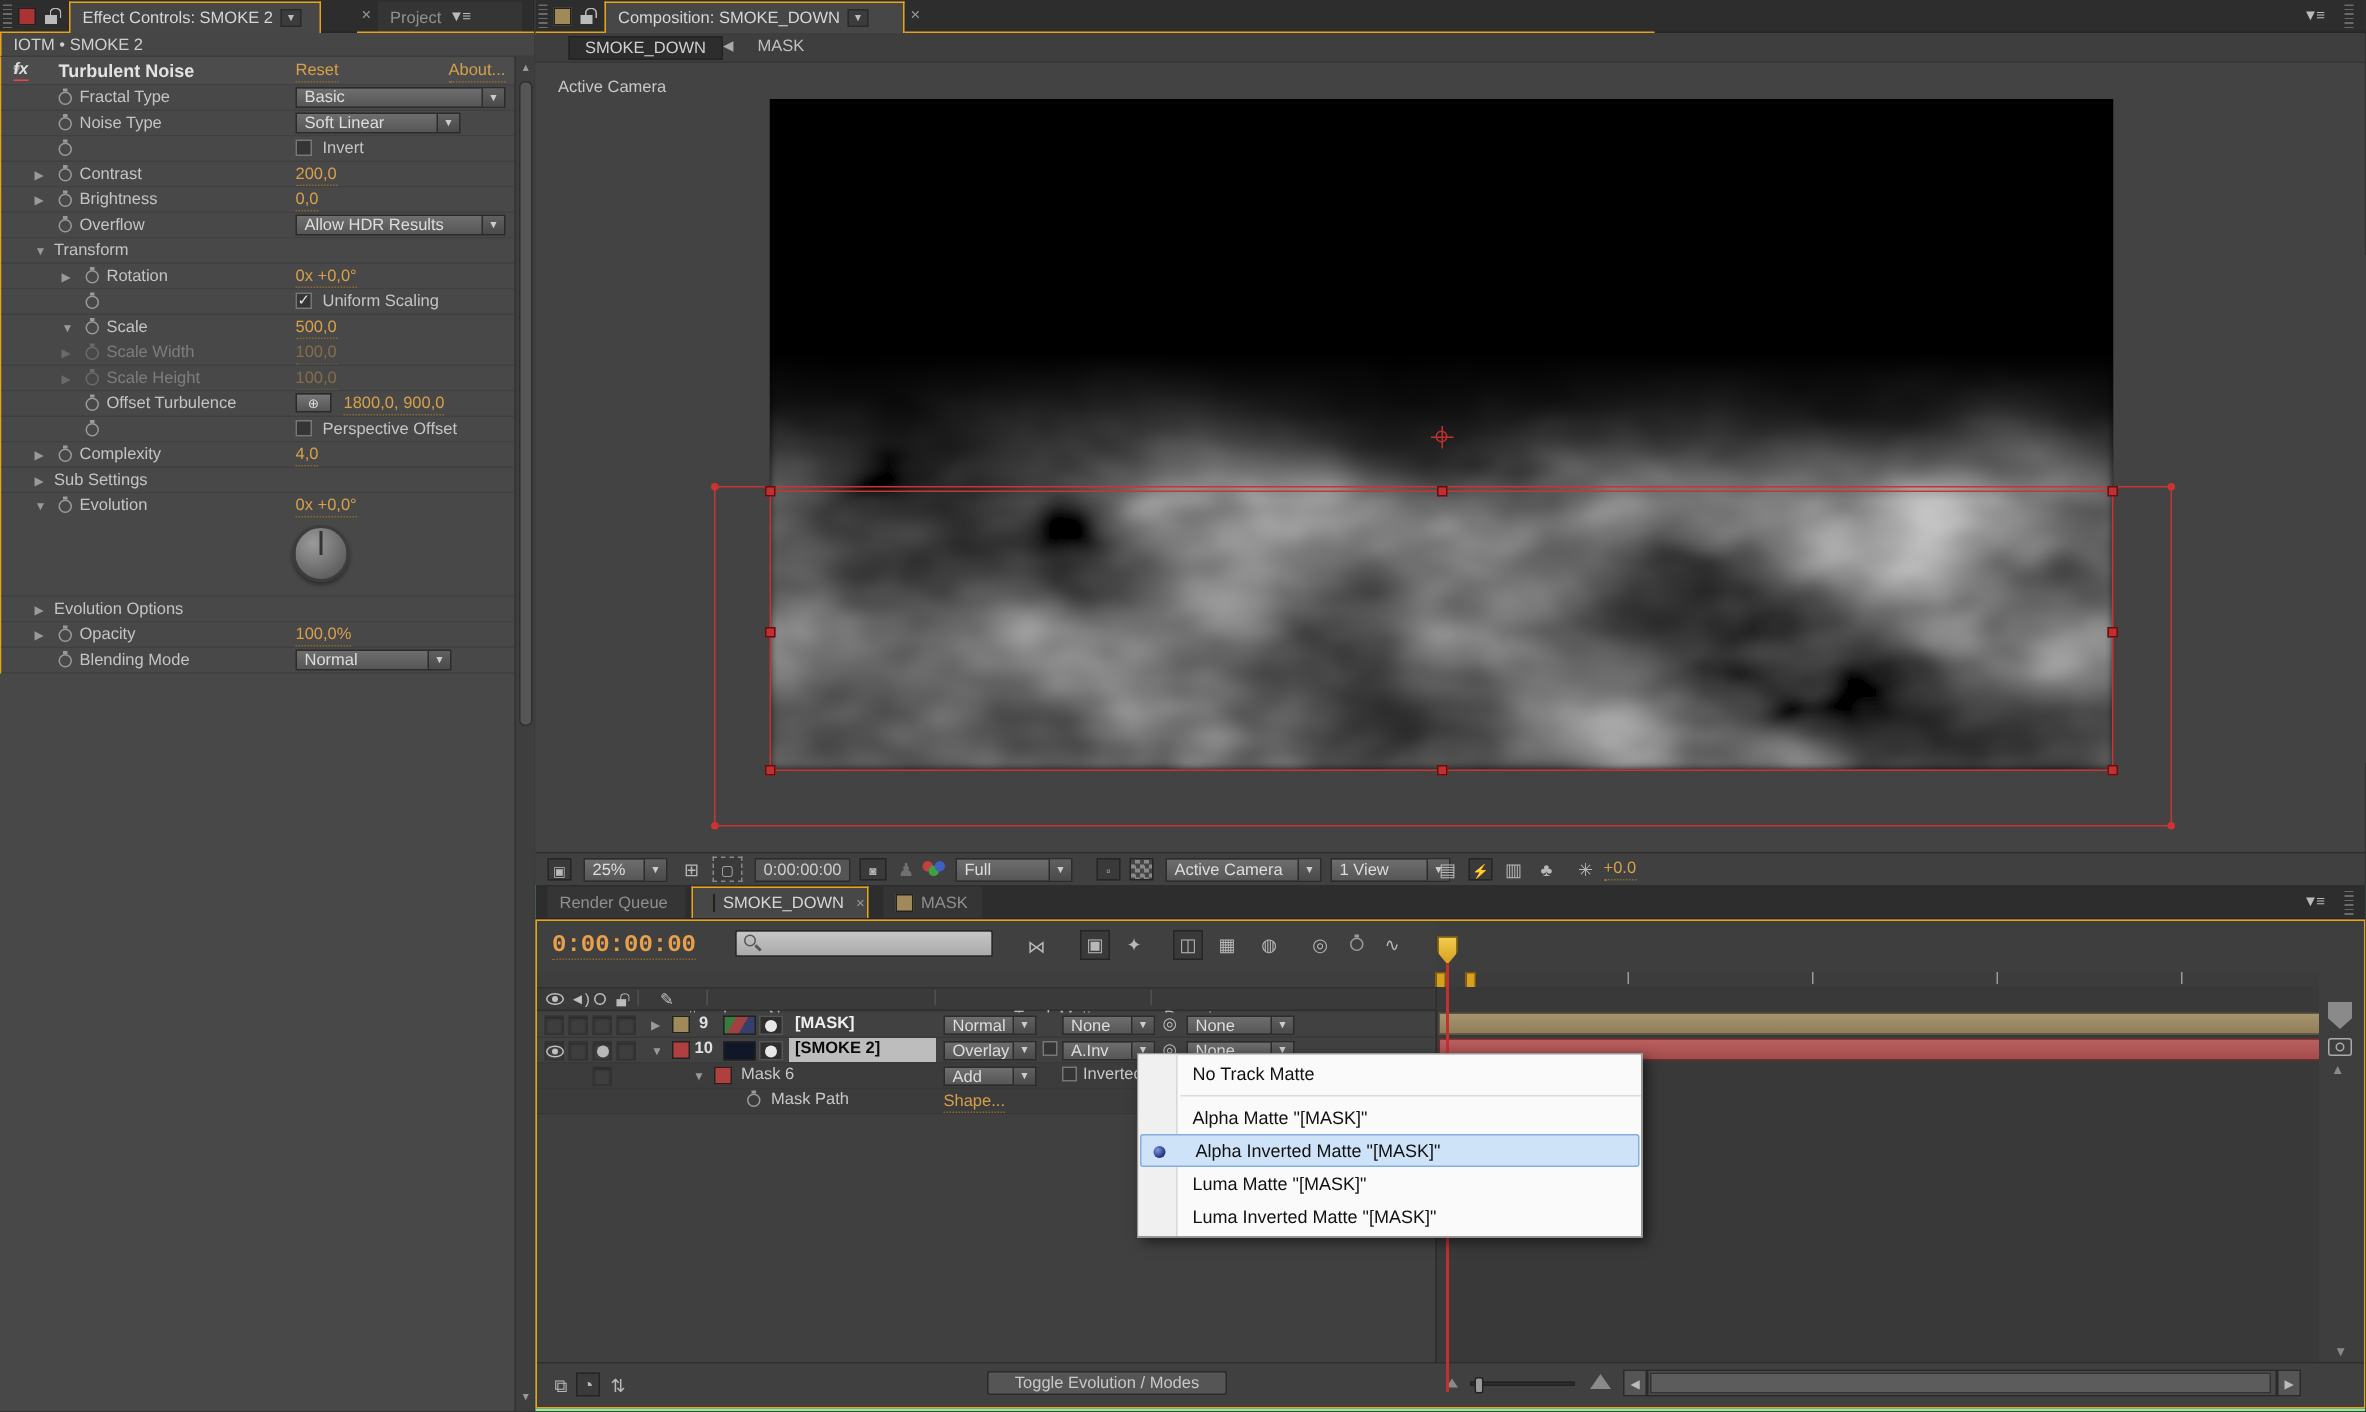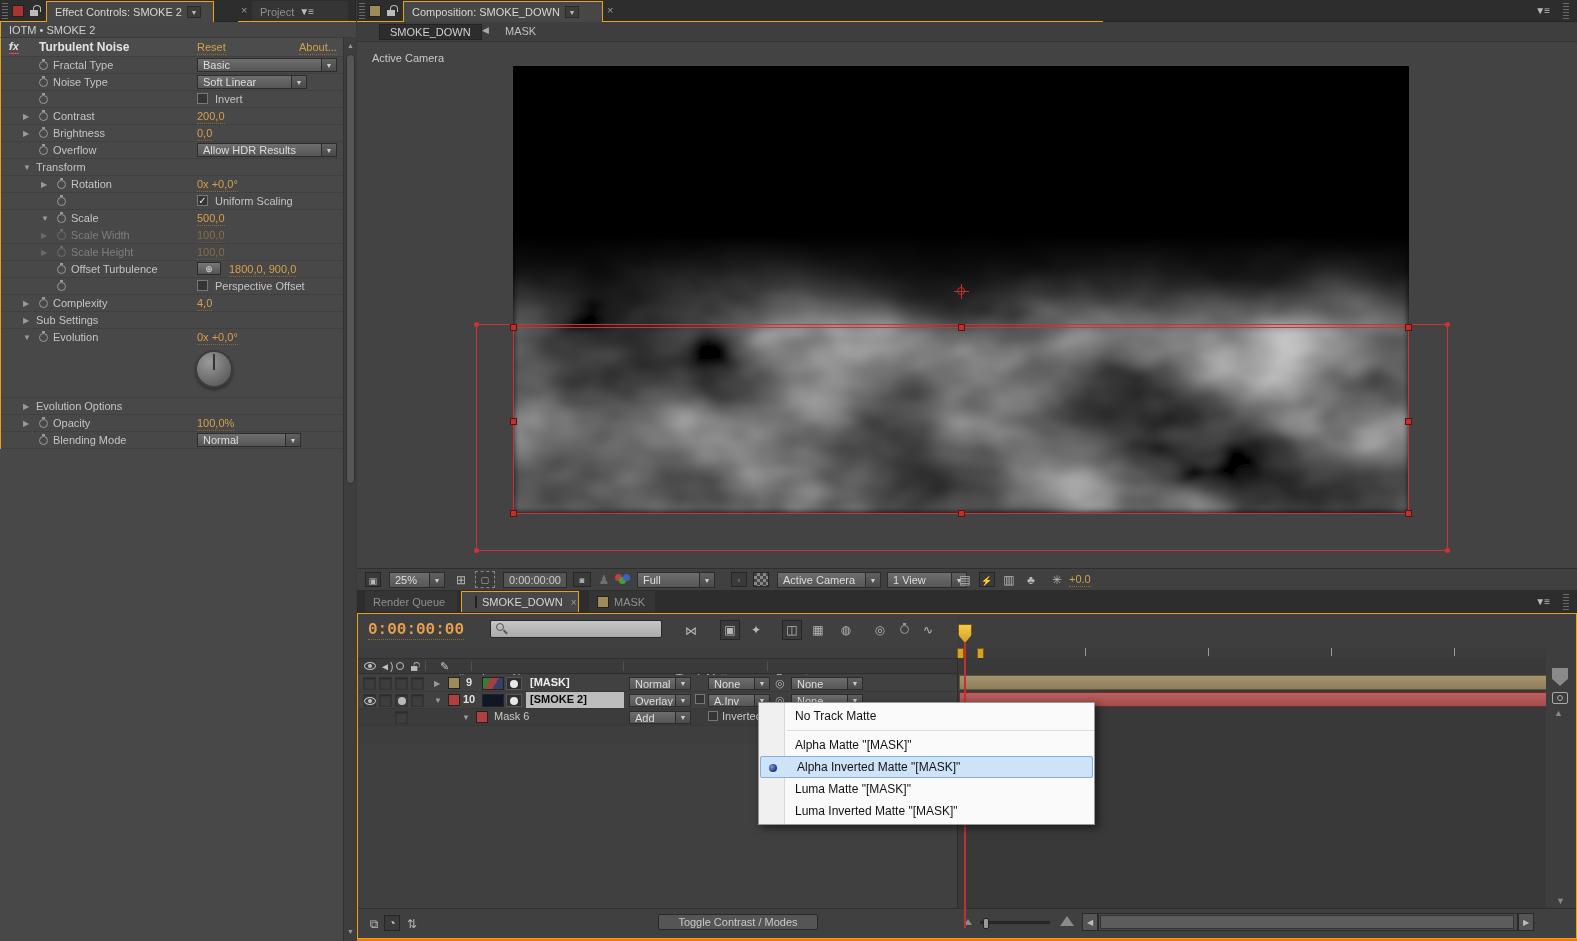--- a/index.html
+++ b/index.html
@@ -364,21 +364,21 @@
       </div>
       <span class="toolicon abs" style="left:600px;top:3px;width:16px">▤</span>
       <span class="toolicon abs boxed" style="left:622px;top:3px;width:16px;height:15px;font-size:9px">⚡</span>
       <span class="toolicon abs" style="left:644px;top:3px;width:16px">▥</span>
       <span class="toolicon abs" style="left:666px;top:3px;width:16px">♣</span>
       <span class="toolicon abs" style="left:692px;top:3px;width:16px">✳</span>
       <span class="val abs" style="left:712px;top:4px">+0.0</span>
     </div>
   </div>
 
-  <div class="abs" style="left:357px;top:590px;width:1220px;height:351px;background:#f97316">
+  <div class="abs" style="left:357px;top:590px;width:1220px;height:351px;background:#86efac">
 
     <div class="tabbar" style="height:23px;background:#2d2d2d">
       <div class="tab" style="left:8px;width:92px;color:#8f8f8f">
         <span>Render Queue</span>
       </div>
       <div class="tab active" style="left:104px;width:118px">
         <div class="vgrip" style="height:12px"></div>
         <div class="chip tan"></div>
         <span>SMOKE_DOWN</span>
         <span class="x">×</span>
@@ -506,20 +506,25 @@
         <span class="abs" style="left:118px;top:2px;width:12px;height:12px;background:#b04040;border:1px solid #222"></span>
         <span class="abs" style="left:136px;top:1px;color:#c8c8c8">Mask 6</span>
         <div class="dd abs" style="left:271px;top:2px;width:62px;height:13px">
           <span class="ddt" style="line-height:12px">Add</span>
           <span class="dda" style="line-height:12px">▼</span>
         </div>
         <span class="cb abs" style="left:350px;top:2px;width:10px;height:10px"></span>
         <span class="abs" style="left:364px;top:1px;width:36px;overflow:hidden;white-space:nowrap;color:#c8c8c8">Inverted</span>
       </div>
 
+      <div class="rowline" style="top:112px;background:#3c3c3c">
+        <span class="sw" style="left:140px;top:3px"></span>
+        <span class="abs" style="left:156px;top:1px;color:#c8c8c8">Mask Path</span>
+        <span class="val abs" style="left:271px;top:2px">Shape...</span>
+      </div>
 
       <div class="abs" style="left:0;top:129px;width:599px;height:165px;background:#404040"></div>
 
       <div class="abs" style="left:599px;top:44px;width:603px;height:250px;background:#393939;border-left:1px solid #2c2c2c">
         <div class="abs" style="left:1px;top:17px;width:590px;height:15px;background:linear-gradient(#a5946c,#8f7e58);border:1px solid #5f5440"></div>
         <div class="abs" style="left:1px;top:34px;width:590px;height:15px;background:linear-gradient(#bb6060,#a34c4c);border:1px solid #6f2c2c"></div>
       </div>
 
       <div class="abs" style="left:1188px;top:34px;width:30px;height:260px;background:#3e3e3e">
         <div class="abs" style="left:6px;top:20px;width:16px;height:18px;background:#8a8a8a;clip-path:polygon(0 0,100% 0,100% 60%,50% 100%,0 60%)"></div>
@@ -539,21 +544,21 @@
           <span>Alpha Inverted Matte "[MASK]"</span>
         </div>
         <div class="mitem">Luma Matte "[MASK]"</div>
         <div class="mitem">Luma Inverted Matte "[MASK]"</div>
       </div>
 
       <div class="abs" style="left:0;top:294px;width:1218px;height:30px;background:#404040;border-top:1px solid #2f2f2f">
         <span class="toolicon abs" style="left:8px;top:7px;width:16px">⧉</span>
         <span class="toolicon abs boxed" style="left:26px;top:6px;width:16px;height:16px;line-height:14px">◔</span>
         <span class="toolicon abs" style="left:46px;top:7px;width:16px">⇅</span>
-        <div class="abs sb" style="left:300px;top:5px;width:160px;height:16px;text-align:center;line-height:15px;color:#c8c8c8;border-radius:2px">Toggle Contrast / Modes</div>
+        <div class="abs sb" style="left:300px;top:5px;width:160px;height:16px;text-align:center;line-height:15px;color:#c8c8c8;border-radius:2px">Toggle Evolution / Modes</div>
         <span class="abs" style="left:606px;top:10px;width:0;height:0;border-left:4px solid transparent;border-right:4px solid transparent;border-bottom:6px solid #8a8a8a"></span>
         <div class="abs" style="left:622px;top:12px;width:70px;height:3px;background:#2e2e2e;border:1px solid #222">
           <div class="abs" style="left:2px;top:-4px;width:6px;height:11px;background:#999;border:1px solid #222;border-radius:2px"></div>
         </div>
         <span class="abs" style="left:702px;top:7px;width:0;height:0;border-left:7px solid transparent;border-right:7px solid transparent;border-bottom:10px solid #8a8a8a"></span>
 
         <span class="abs sb" style="left:724px;top:4px;width:16px;height:18px;color:#bbb;font-size:8px;text-align:center;line-height:17px">◀</span>
         <div class="abs" style="left:740px;top:4px;width:420px;height:18px;background:#4a4a4a;border:1px solid #2a2a2a">
           <div class="abs" style="left:1px;top:1px;width:414px;height:14px;background:#5c5c5c;border:1px solid #333"></div>
         </div>

